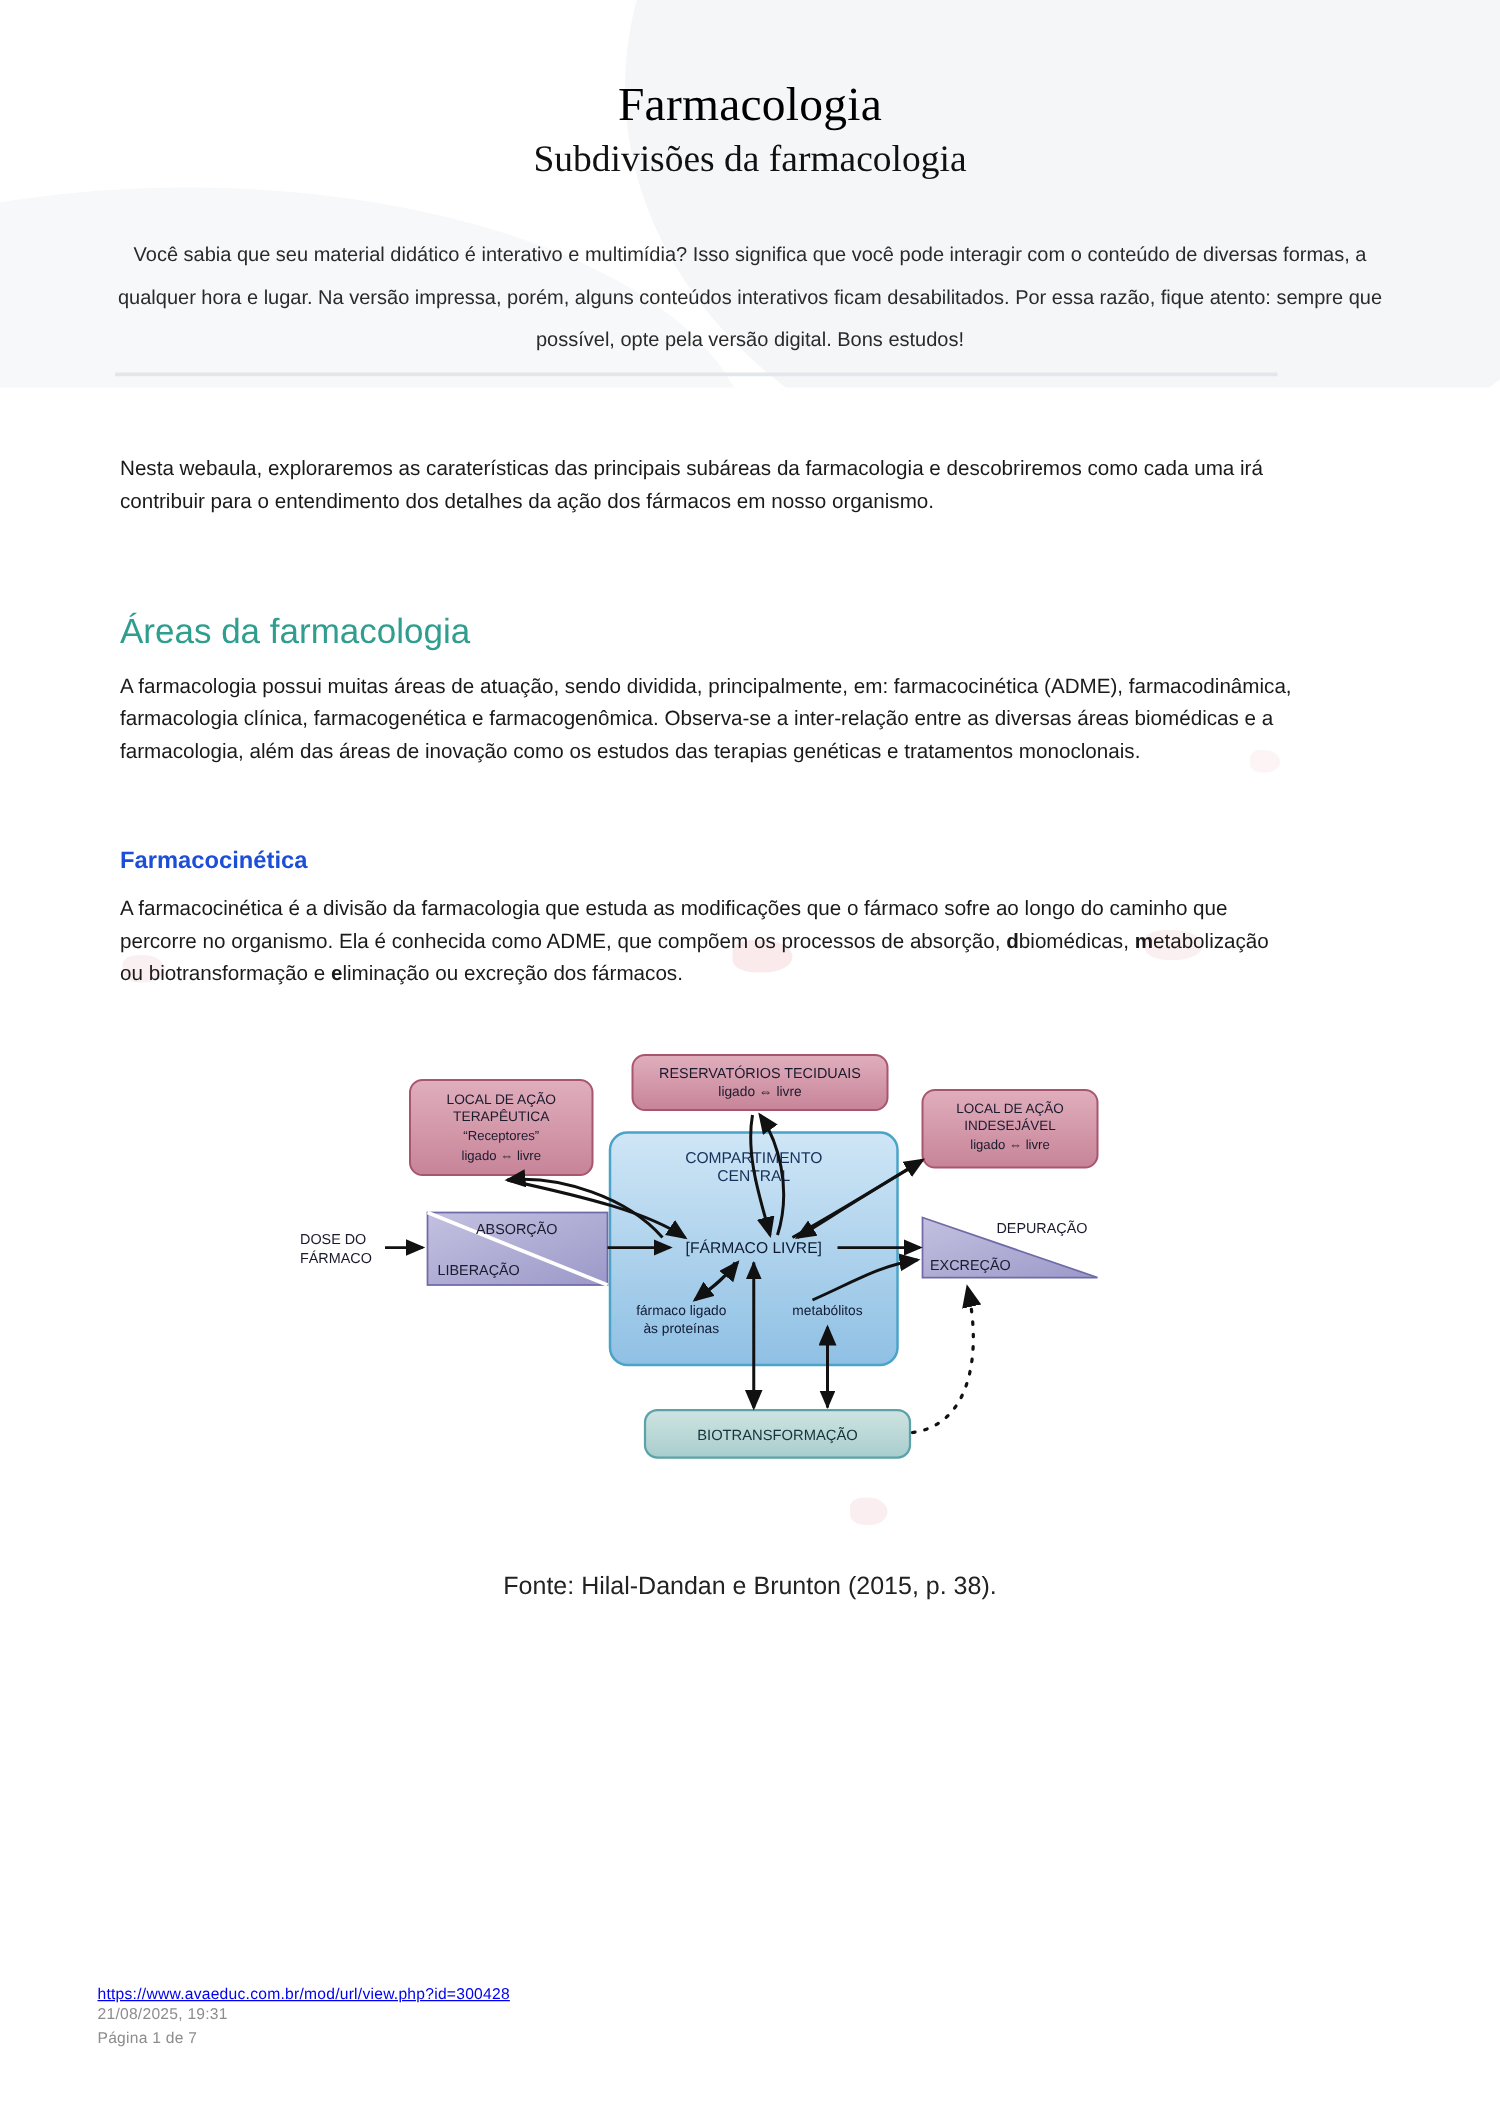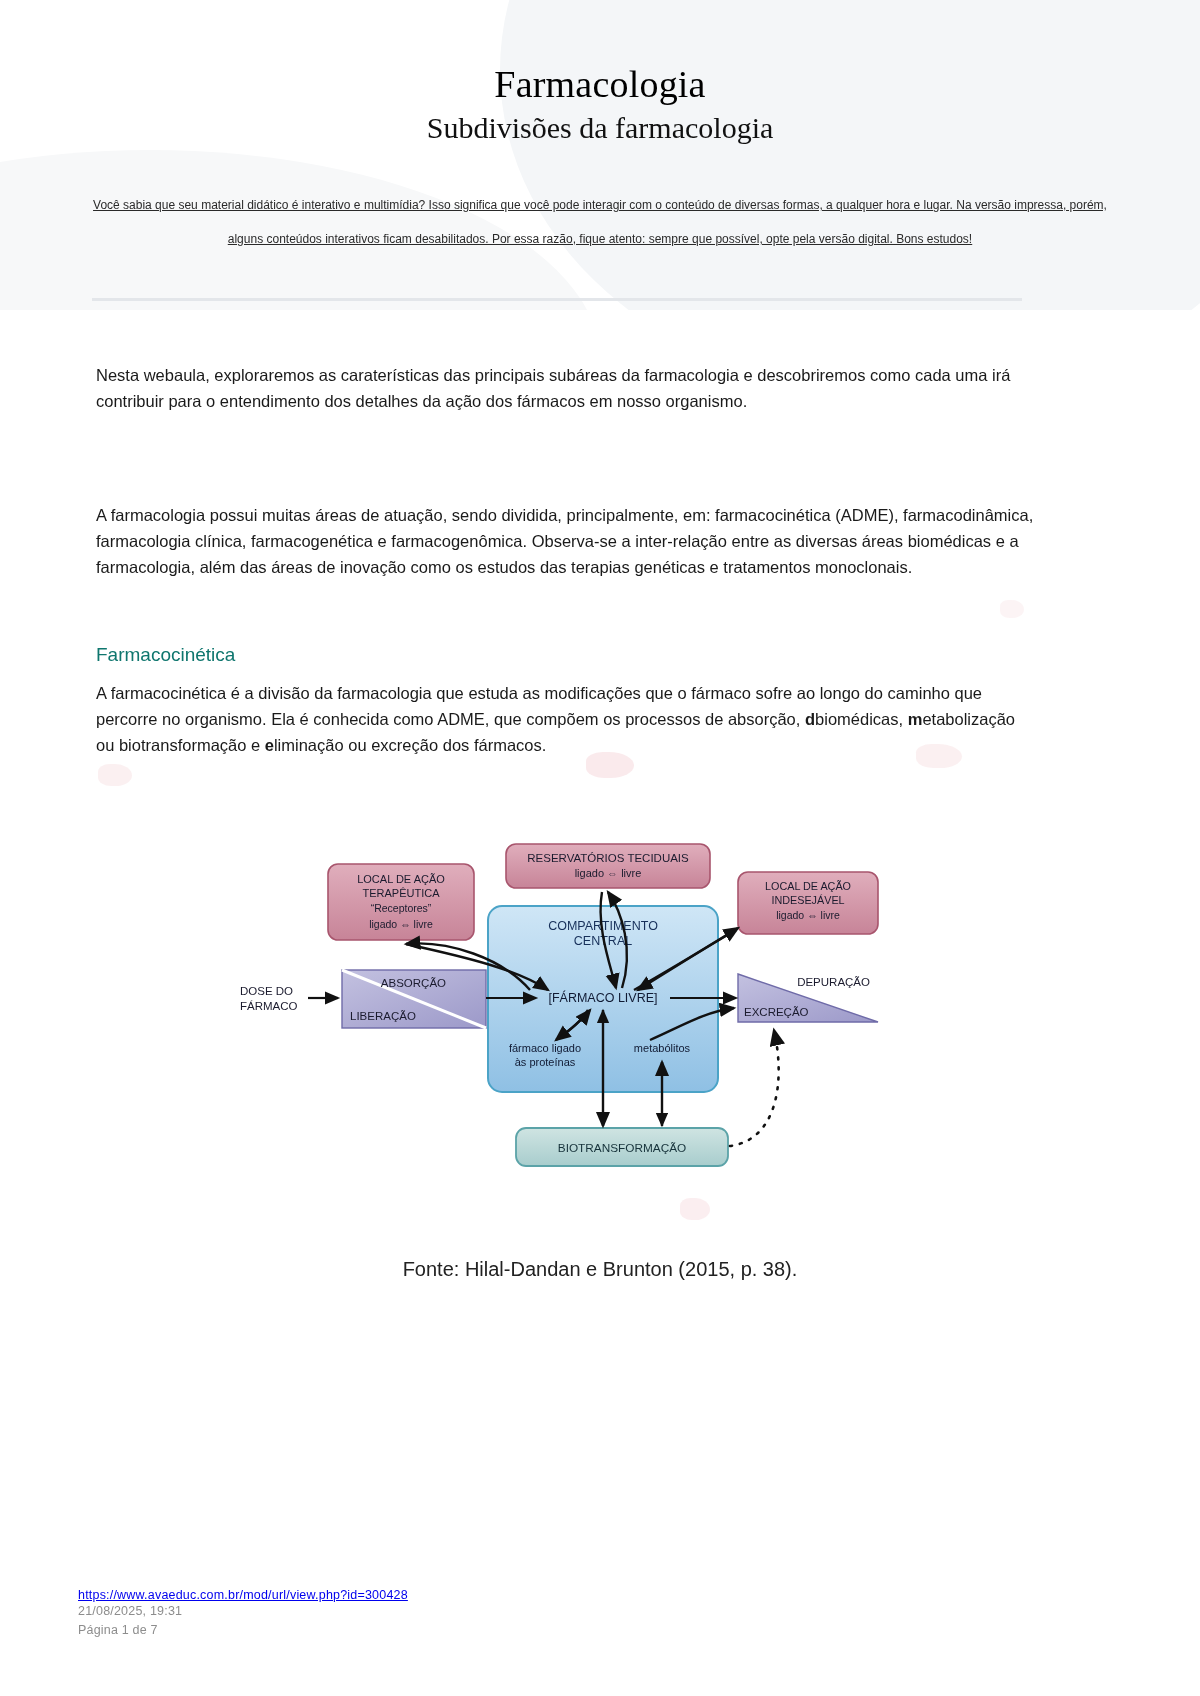--- a/index.html
+++ b/index.html
@@ -70,24 +70,23 @@
     font-family: "Liberation Serif", serif;
     font-size: 30px;
     font-weight: 400;
     color: #111;
   }
   .banner-note {
     position: absolute;
     left: 90px; top: 188px;
     width: 1020px;
     text-align: center;
-    font-size: 12px;
+    font-size: 16px;
     line-height: 34px;
     color: #2a2a2a;
-    text-decoration: underline;
   }
 
   
   .content {
     position: absolute;
     left: 96px;
     top: 362px;
     width: 940px;
   }
   .para {
@@ -99,22 +98,22 @@
   .h-section {
     font-size: 28px;
     line-height: 34px;
     font-weight: 400;
     color: #2f9e8f;
     margin: 0;
   }
   .h-sub {
     font-size: 19px;
     line-height: 26px;
-    font-weight: 400;
-    color: #0f766e;
+    font-weight: 700;
+    color: #1d4ed8;
     margin: 0;
   }
   .sp-1 { height: 74px; }
   .sp-2 { height: 14px; }
   .sp-3 { height: 62px; }
   .sp-4 { height: 12px; }
 
   
   .smudge {
     position: absolute;
@@ -176,20 +175,21 @@
 <div class="smudge" style="left:916px; top:744px; width:46px; height:24px; opacity:.4;"></div>
 <div class="smudge" style="left:98px;  top:764px; width:34px; height:22px; opacity:.4;"></div>
 <div class="smudge" style="left:680px; top:1198px; width:30px; height:22px; opacity:.45;"></div>
 <div class="smudge" style="left:1000px; top:600px; width:24px; height:18px; opacity:.3;"></div>
 
 <div class="content">
   <p class="para">Nesta webaula, exploraremos as caraterísticas das principais subáreas da farmacologia e descobriremos como cada uma irá contribuir para o entendimento dos detalhes da ação dos fármacos em nosso organismo.</p>
 
   <div class="sp-1"></div>
 
+  <h2 class="h-section">Áreas da farmacologia</h2>
   <div class="sp-2"></div>
   <p class="para">A farmacologia possui muitas áreas de atuação, sendo dividida, principalmente, em: farmacocinética (ADME), farmacodinâmica, farmacologia clínica, farmacogenética e farmacogenômica. Observa-se a inter-relação entre as diversas áreas biomédicas e a farmacologia, além das áreas de inovação como os estudos das terapias genéticas e tratamentos monoclonais.</p>
 
   <div class="sp-3"></div>
 
   <h3 class="h-sub">Farmacocinética</h3>
   <div class="sp-4"></div>
   <p class="para"><span>A farmacocinética é a divisão da farmacologia que estuda as modificações que o fármaco sofre ao longo do caminho que percorre no organismo. Ela é conhecida como ADME, que compõem os processos de absorção,</span> <b>d</b><span>biomédicas, </span><b>m</b><span>etabolização ou biotransformação e </span><b>e</b><span>liminação ou excreção dos fármacos.</span></p>
 </div>
 

